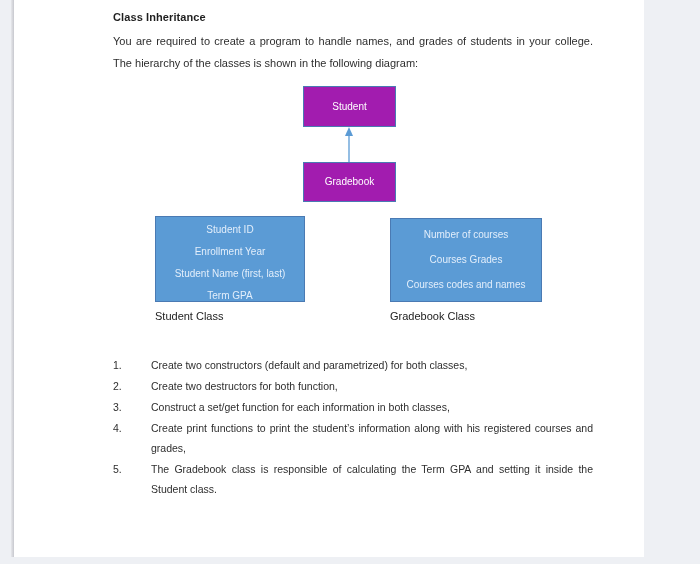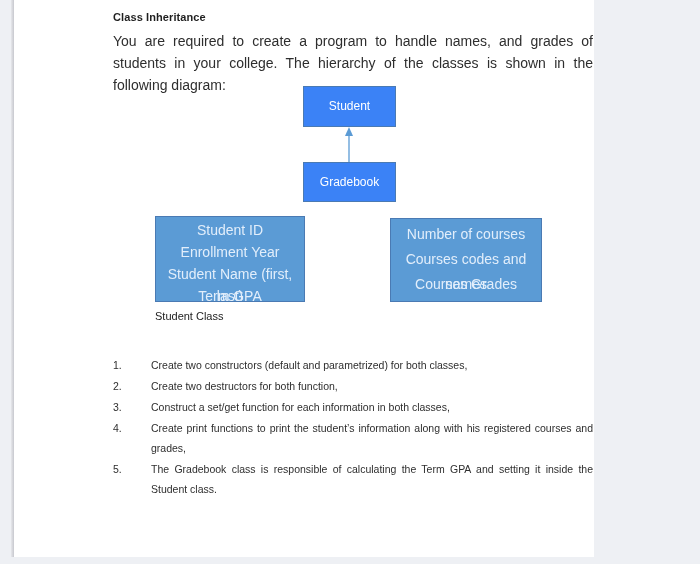--- a/index.html
+++ b/index.html
@@ -1,50 +1,50 @@
 <!DOCTYPE html>
 <html><head>
 <meta charset="utf-8">
 <style>
   * { margin:0; padding:0; box-sizing:border-box; }
   html,body { width:700px; height:564px; }
   body { font-family:"Liberation Sans", sans-serif; background:#eef0f4; }
 
-  .screen { position:relative; width:594px; height:564px; background:#eef0f4; overflow:hidden; }
+  .screen { position:relative; width:644px; height:564px; background:#eef0f4; overflow:hidden; }
 
   .page-edge {
     position:absolute; left:11px; top:0; width:3px; height:557px;
     background:linear-gradient(to right,#e6e7eb,#c7c8ce);
   }
   .page {
     position:absolute; left:14px; top:0; width:671px; height:557px;
     background:#ffffff; border-right:1px solid #e6e6ea;
   }
 
   .doc-title {
     position:absolute; left:99px; top:11px;
     font-size:11px; font-weight:bold; color:#1f1f1f; letter-spacing:.1px;
   }
   .intro {
     position:absolute; left:99px; top:30px; width:480px;
-    font-size:14px; line-height:22px; color:#2e2e2e; text-align:justify;
+    font-size:11px; line-height:22px; color:#2e2e2e; text-align:justify;
   }
 
   
   .cls-box {
-    position:absolute; background:#3b82f6; border:1px solid #4a7ab3;
-    color:#ffffff; font-size:12px; text-align:center;
+    position:absolute; background:#a21caf; border:1px solid #4a7ab3;
+    color:#ffffff; font-size:10px; text-align:center;
   }
   .student-box   { left:289px; top:86px;  width:93px; height:41px; line-height:39px; }
   .gradebook-box { left:289px; top:162px; width:93px; height:40px; line-height:38px; }
   .inherit-arrow { position:absolute; left:328px; top:127px; width:14px; height:35px; }
 
   .attr-box {
     position:absolute; background:#5b9bd5; border:1px solid #4a7ab3;
-    color:#e2eefb; font-size:14px; text-align:center; overflow:hidden;
+    color:#e2eefb; font-size:10px; text-align:center; overflow:hidden;
   }
   .student-attrs   { left:141px; top:216px; width:150px; height:86px; padding-top:2px; }
   .student-attrs .attr   { height:22px; line-height:22px; }
   .gradebook-attrs { left:376px; top:218px; width:152px; height:84px; padding-top:3px; }
   .gradebook-attrs .attr { height:25px; line-height:25px; }
 
   .caption {
     position:absolute; top:310px; font-size:11px; color:#222222; text-align:left;
   }
   .caption-student   { left:141px; width:150px; }
@@ -90,25 +90,26 @@
 
     <div class="attr-box student-attrs">
       <div class="attr">Student ID</div>
       <div class="attr">Enrollment Year</div>
       <div class="attr">Student Name (first, last)</div>
       <div class="attr">Term GPA</div>
     </div>
 
     <div class="attr-box gradebook-attrs">
       <div class="attr">Number of courses</div>
+      <div class="attr">Courses Grades</div>
       <div class="attr">Courses codes and names</div>
-      <div class="attr">Courses Grades</div>
     </div>
 
     <div class="caption caption-student">Student Class</div>
+    <div class="caption caption-gradebook">Gradebook Class</div>
 
     <div class="req-list">
       <div class="req-item">
         <span class="req-num">1.</span>
         <span class="req-text">Create two constructors (default and parametrized) for both classes,</span>
       </div>
       <div class="req-item">
         <span class="req-num">2.</span>
         <span class="req-text">Create two destructors for both function,</span>
       </div>

